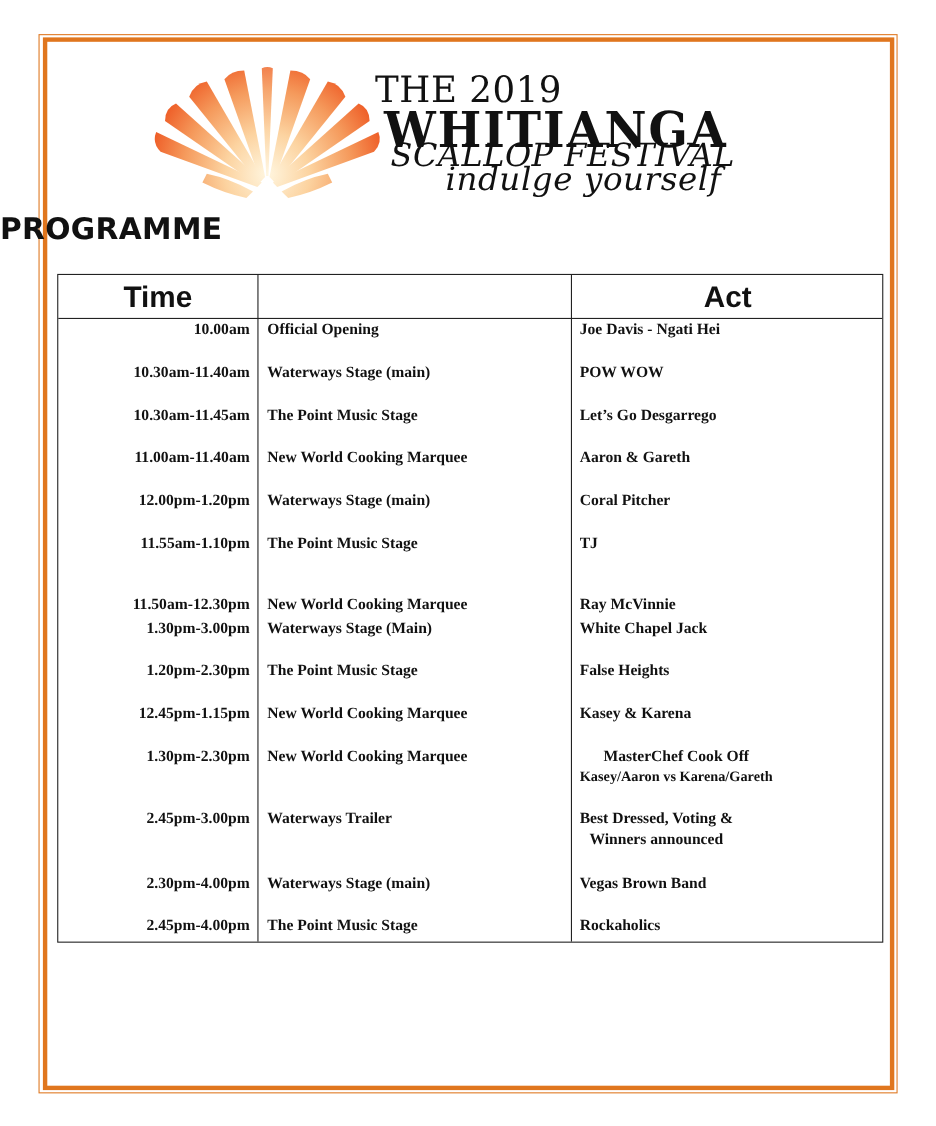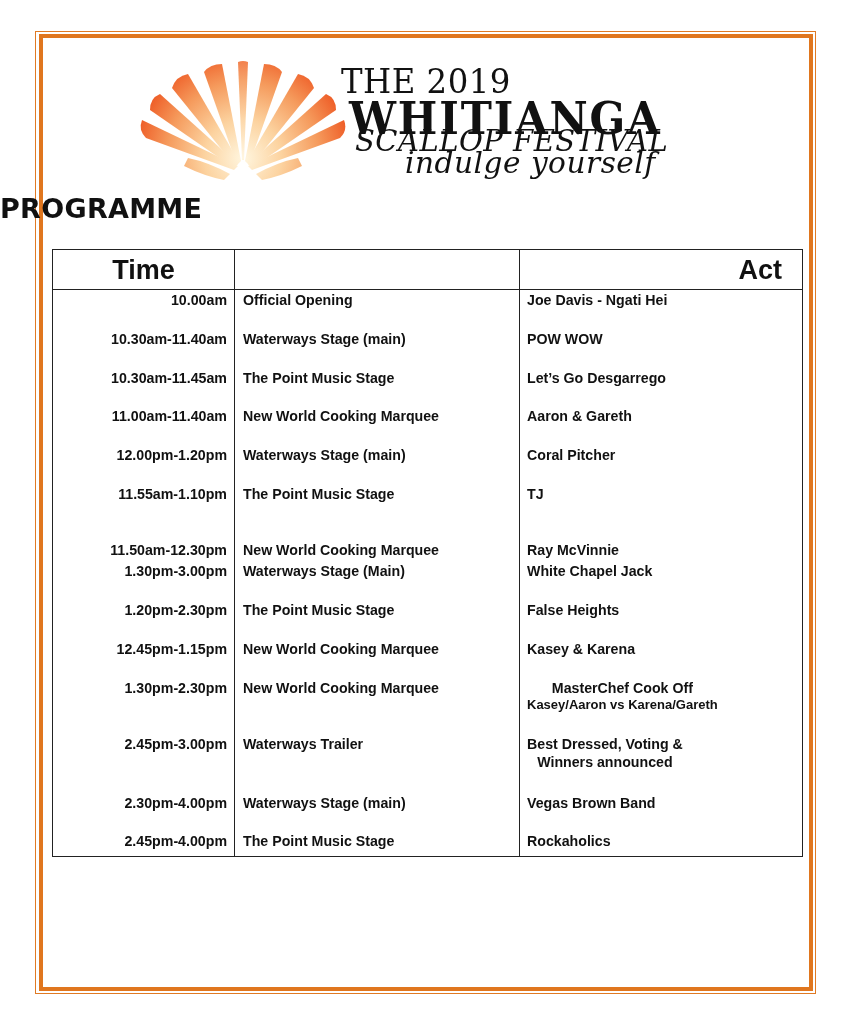--- a/index.html
+++ b/index.html
@@ -21,23 +21,23 @@
 
     .table { position: absolute; left: 52px; top: 249px; width: 751px; height: 608px; border: 1.3px solid #222; box-sizing: border-box; }
     .vline { position: absolute; top: 0; bottom: 0; width: 0; border-left: 1.3px solid #222; }
     .vline.v1 { left: 181px; }
     .vline.v2 { left: 466px; }
     .hline { position: absolute; left: 0; right: 0; top: 39px; height: 0; border-top: 1.3px solid #222; }
 
     .th { position: absolute; top: 2px; height: 37px; line-height: 37px; text-align: center; font-size: 27px; font-weight: bold; font-family: Liberation Sans, sans-serif; }
     .th.c1 { left: 0; width: 181px; }
     .th.c2 { left: 181px; width: 285px; }
-    .th.c3 { left: 444px; width: 285px; text-align: right; }
+    .th.c3 { left: 466px; width: 285px; }
 
-    .row { position: absolute; left: 0; right: 0; height: 38px; font-size: 14.2px; font-weight: bold; font-family: Liberation Sans, sans-serif; }
+    .row { position: absolute; left: 0; right: 0; height: 38px; font-size: 14.2px; font-weight: bold; font-family: Liberation Serif, serif; }
     .cell { position: absolute; top: 0; white-space: nowrap; }
     .cell.time { left: 0; width: 174px; text-align: right; }
     .cell.stage { left: 190px; }
     .cell.act { left: 474px; text-align: center; }
     .cell .sub { display: block; font-size: 13px; margin-top: 1px; }
     .cell .line2 { display: block; margin-top: 2px; }
   </style>
 </head>
 <body>
 

